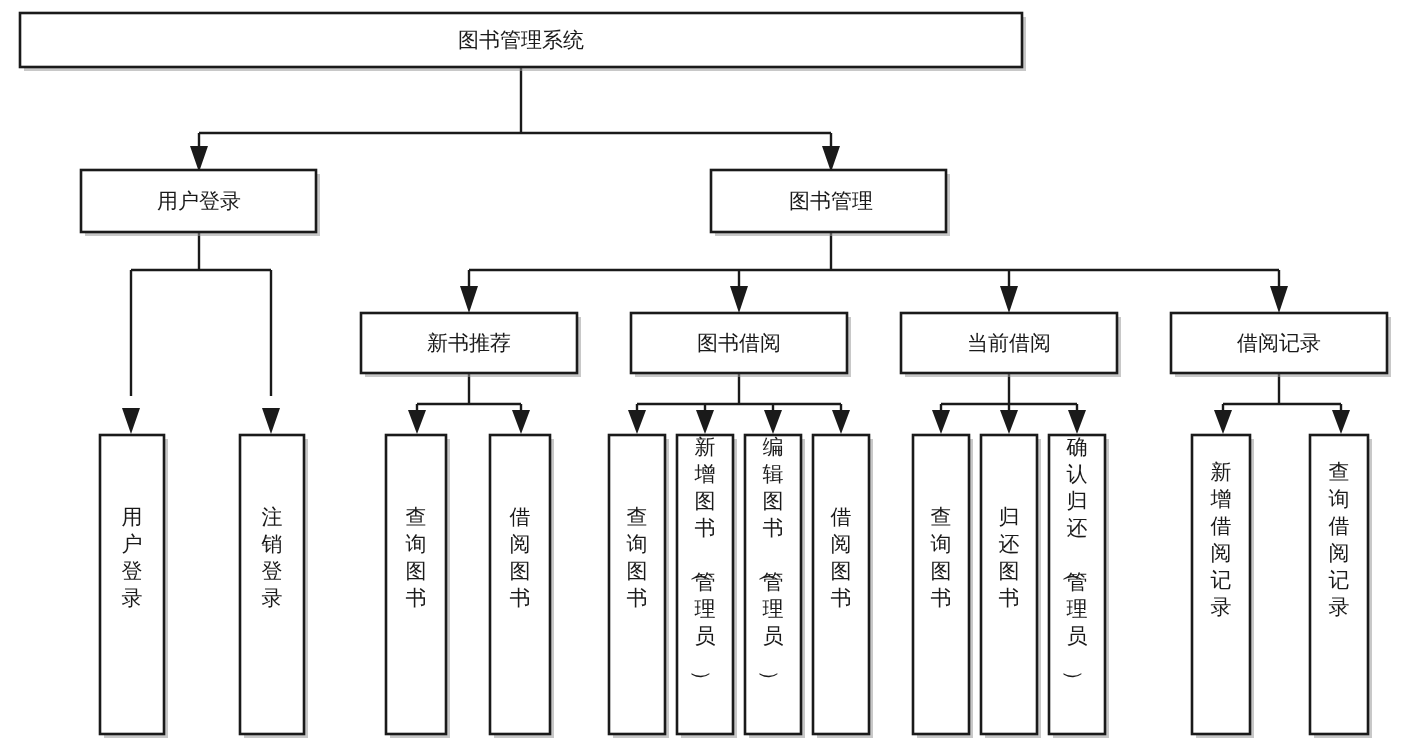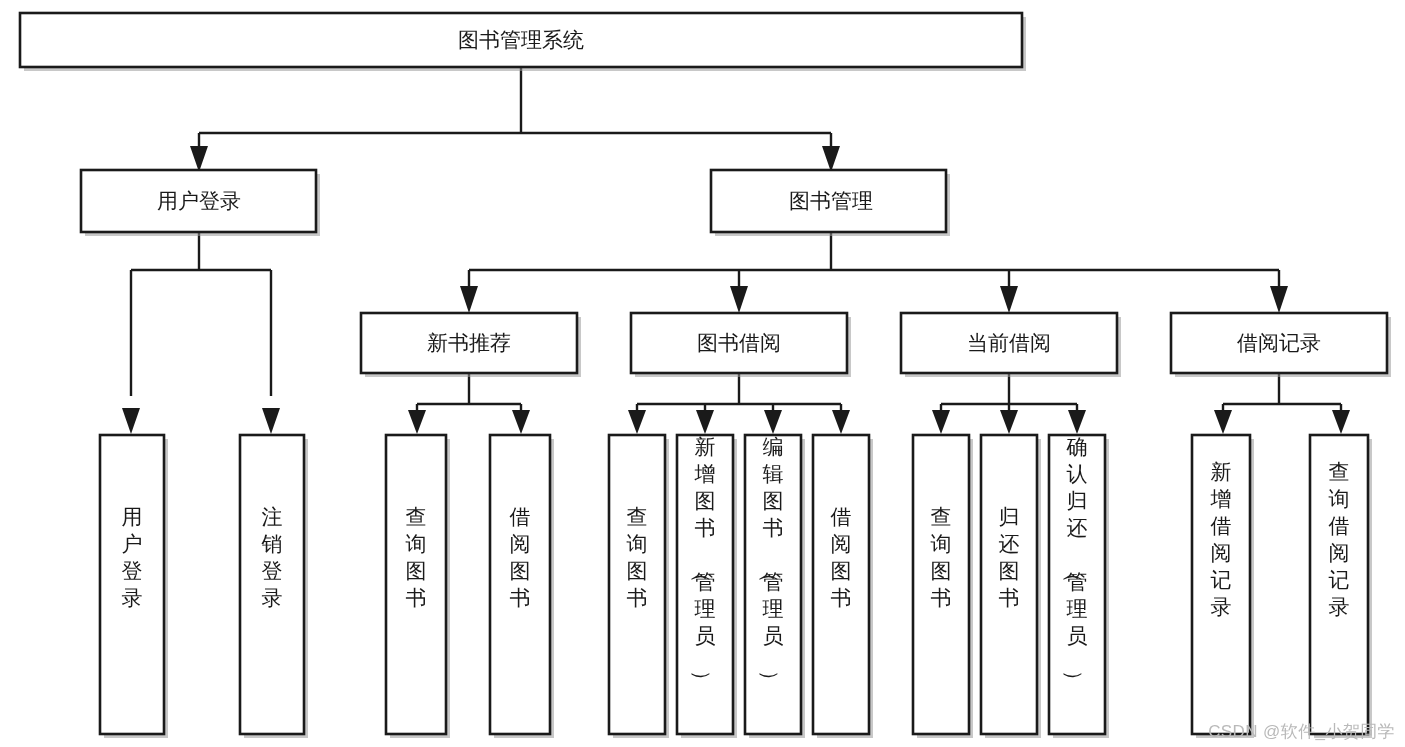--- a/index.html
+++ b/index.html
@@ -232,14 +232,13 @@
 
       <g>
         <rect class="node-shadow" x="1314" y="439" width="58" height="299"></rect>
         <rect class="node-box" x="1310" y="435" width="58" height="299"></rect>
         <text class="node-label-vert" x="1339" y="479"><tspan x="1339" dy="0">查</tspan><tspan x="1339" dy="27">询</tspan><tspan x="1339" dy="27">借</tspan><tspan x="1339" dy="27">阅</tspan><tspan x="1339" dy="27">记</tspan><tspan x="1339" dy="27">录</tspan></text>
       </g>
 
     </g>
   </svg>
 
-  <div class="watermark-text">CSDN @软件_小贺同学</div>
 </div>
 
 </body></html>

